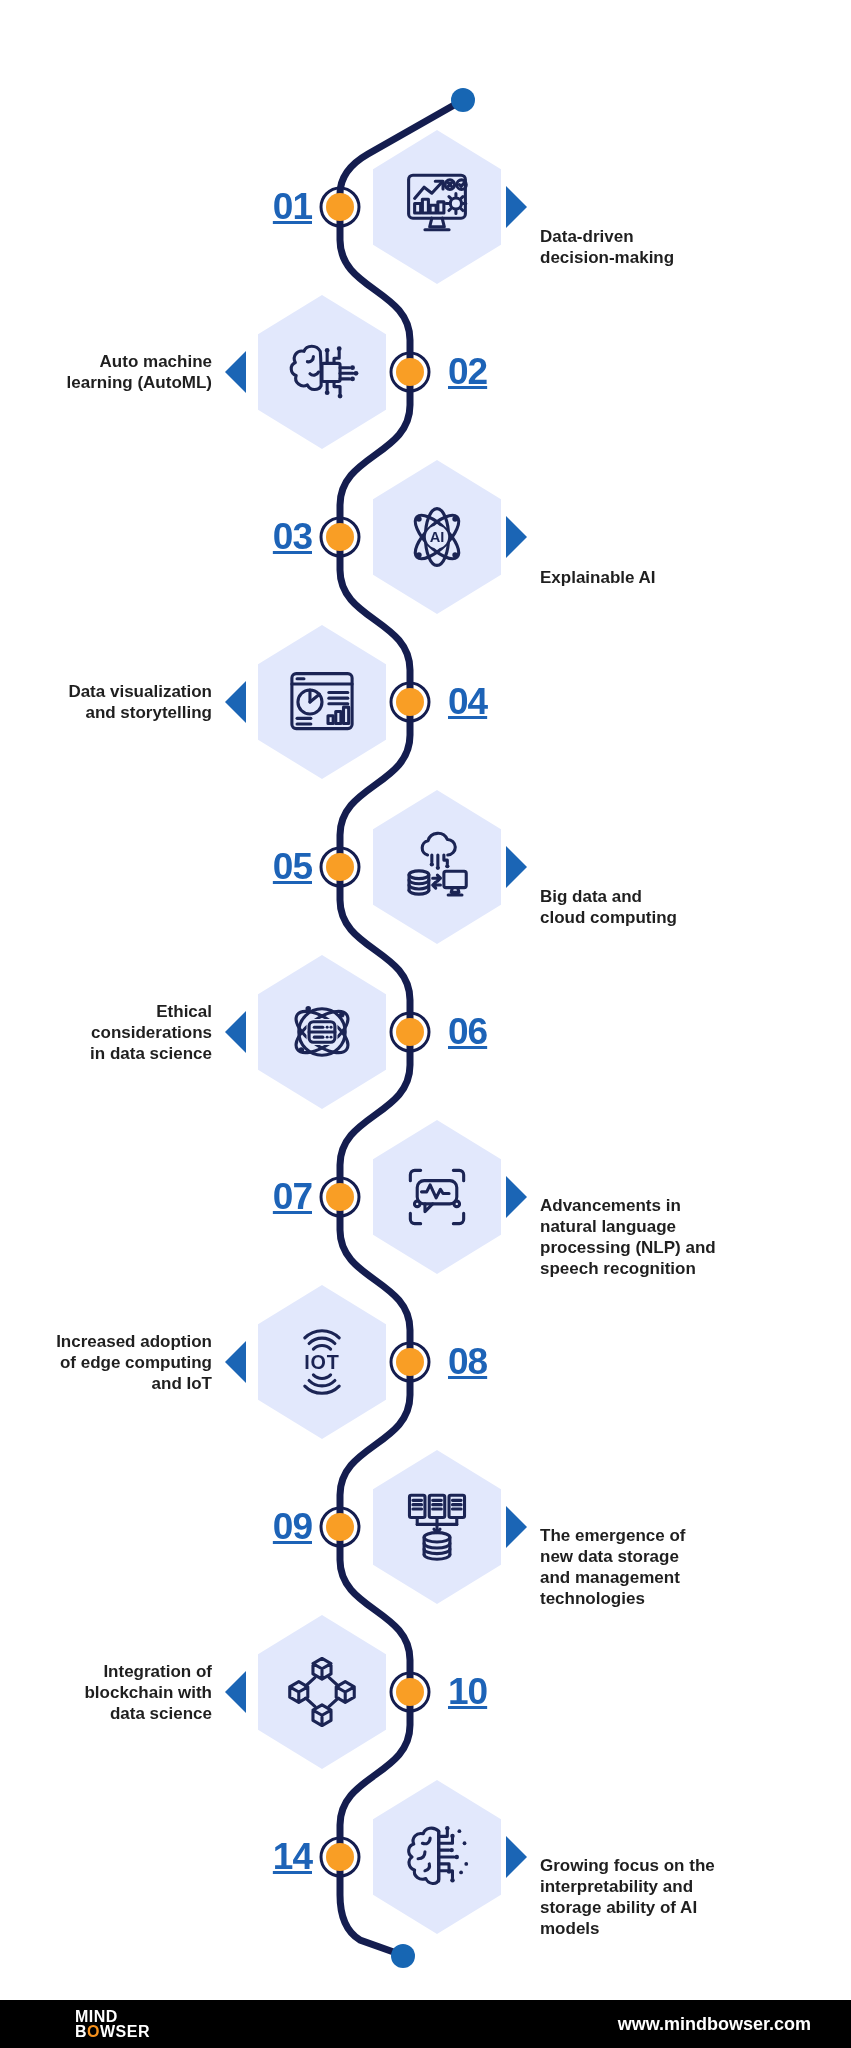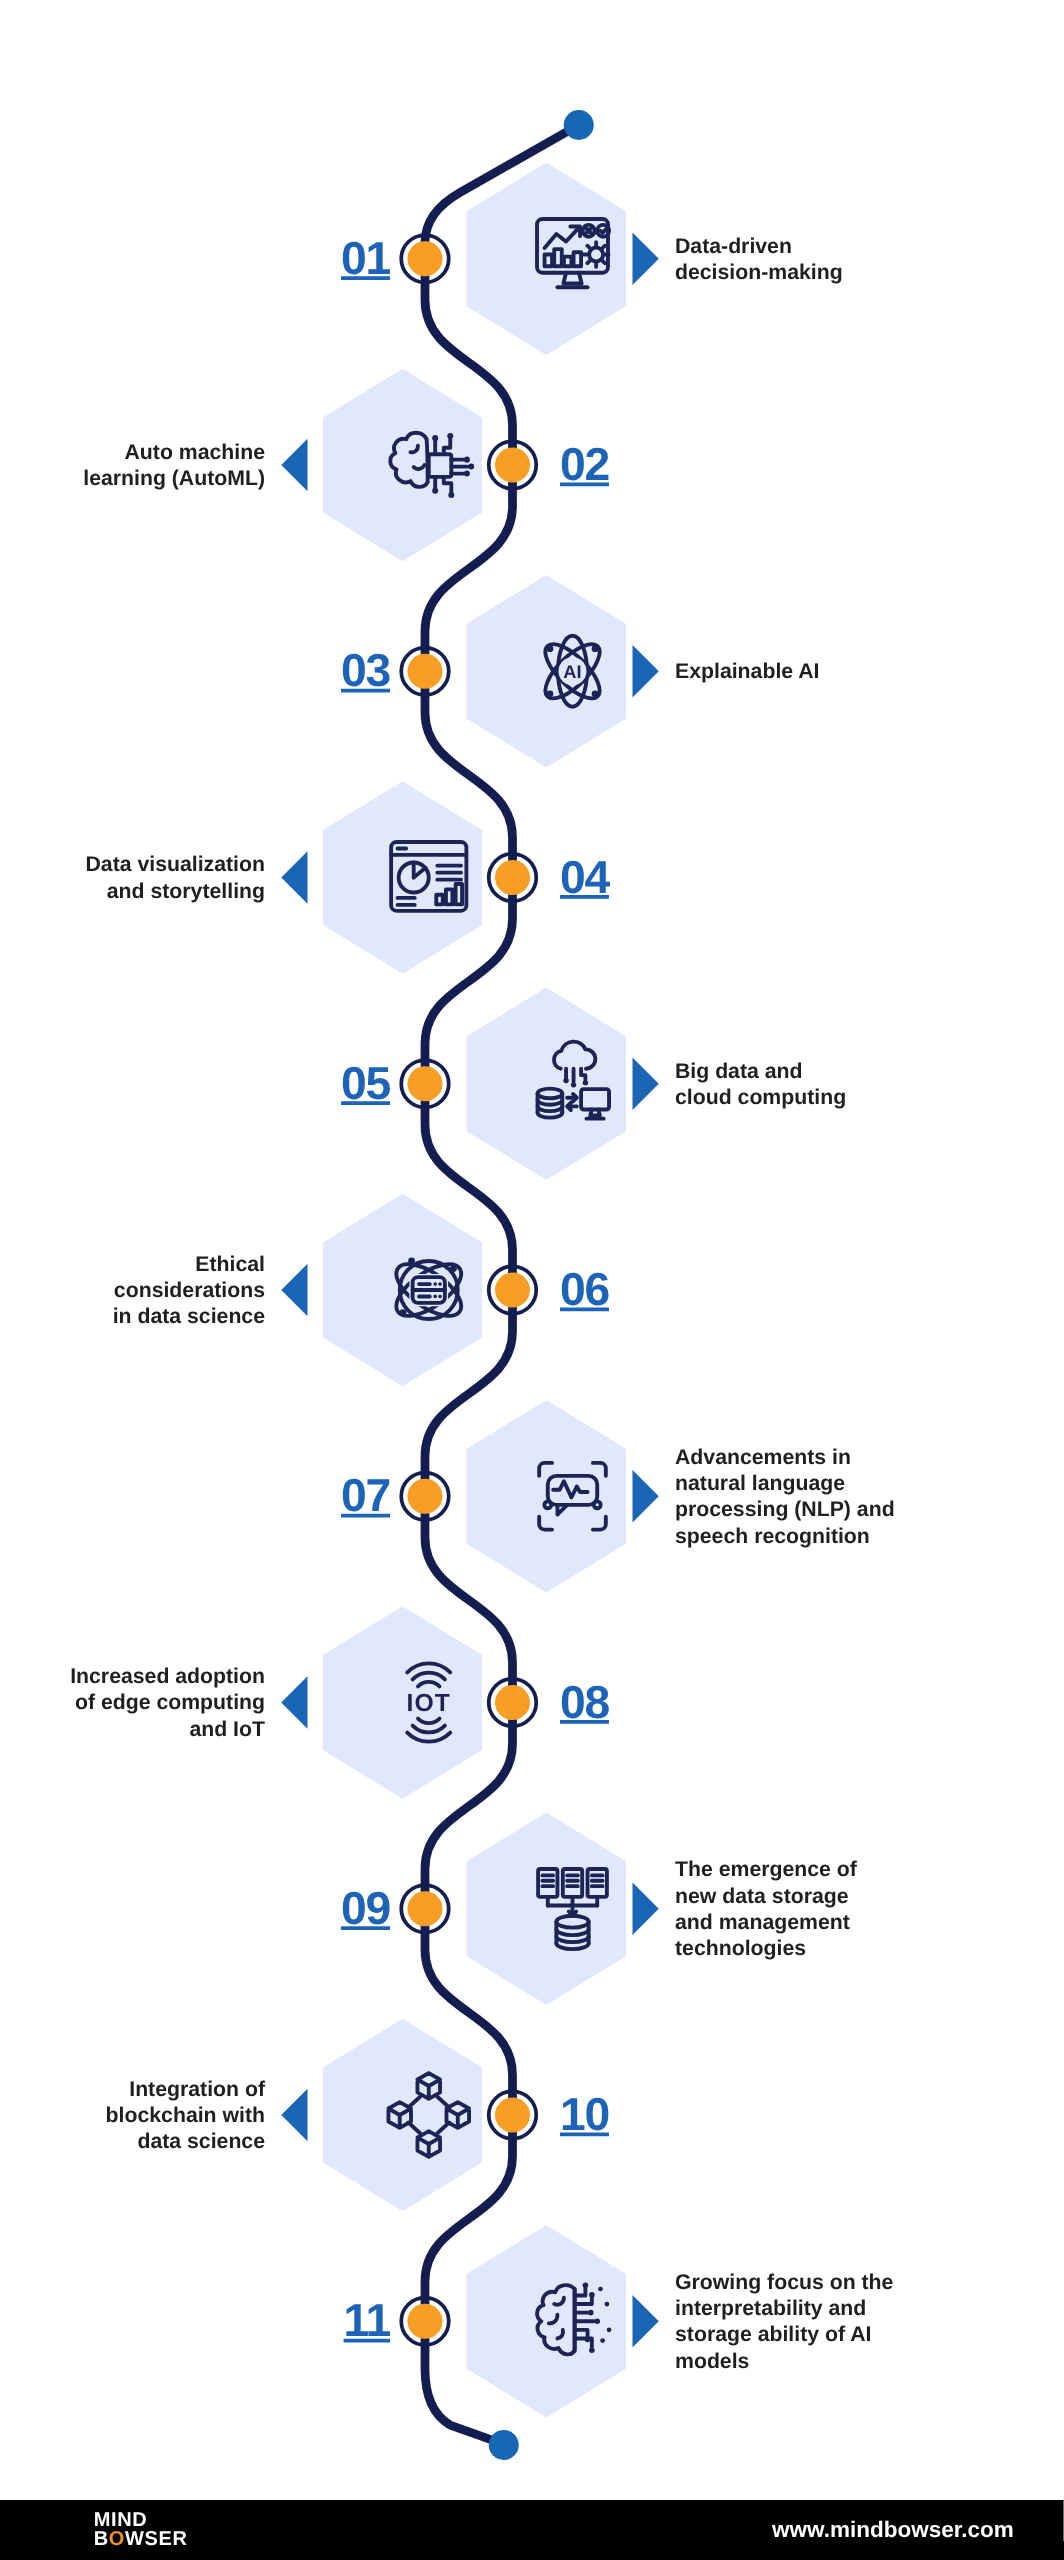--- a/index.html
+++ b/index.html
@@ -10,29 +10,29 @@
   .title{position:absolute;top:22px;left:0;width:851px;text-align:center;z-index:2;
          font-size:33px;font-weight:800;color:#181f4e;letter-spacing:-0.5px;}
   .title .year{color:#f89e1b;}
   .item{position:absolute;left:0;width:851px;height:0;z-index:1;}
   .item > *{position:absolute;top:0;transform:translateY(-50%);}
   .number{font-size:37px;font-weight:800;color:#1d63b7;letter-spacing:-1px;text-decoration:underline;}
   .item-right .number{left:226px;width:86px;text-align:right;}
   .item-left  .number{left:448px;width:90px;text-align:left;}
   .hex{width:128px;height:154px;background:#e2e8fc;
        clip-path:polygon(50% 0,100% 25.5%,100% 74.5%,50% 100%,0 74.5%,0 25.5%);
-       display:flex;align-items:center;justify-content:flex-end;}
+       display:flex;align-items:center;justify-content:center;}
   .item-right .hex{left:373px;}
   .item-left  .hex{left:258px;}
   .hex svg{width:86px;height:86px;}
   .arrow{width:0;height:0;border-top:21px solid transparent;border-bottom:21px solid transparent;}
   .item-right .arrow{left:506px;border-left:21px solid #1b65b5;}
   .item-left  .arrow{left:225px;border-right:21px solid #1b65b5;}
   .label{font-size:17px;font-weight:600;color:#1f1f1f;line-height:21px;white-space:pre-line;}
-  .item-right .label{left:540px;width:300px;text-align:left;}
+  .item-right .label{left:540px;width:300px;text-align:left;margin-top:40px;}
   .item-left  .label{right:639px;width:300px;text-align:right;}
   .footer{position:absolute;left:0;top:2000px;width:851px;height:48px;background:#000000;z-index:2;}
   .footer-logo{position:absolute;left:75px;top:50%;transform:translateY(-50%);
                color:#ffffff;font-weight:800;font-size:16px;line-height:0.95;letter-spacing:0.5px;}
   .footer-logo .logo-o{color:#f6921e;}
   .footer-email{position:absolute;left:0;right:0;top:50%;transform:translateY(-50%);
                 text-align:center;color:#ffffff;font-weight:700;font-size:17px;}
   .footer-site{position:absolute;right:40px;top:50%;transform:translateY(-50%);
                color:#ffffff;font-weight:700;font-size:18px;}
   .ic{stroke:#1b2454;fill:none;stroke-width:3.6;stroke-linecap:round;stroke-linejoin:round;}
@@ -337,21 +337,21 @@
         <path d="M42 33 L31 43 M58 33 L69 43 M31 57 L42 67 M69 57 L58 67"></path>
       </svg>
     </div>
     <div class="arrow"></div>
     <div class="label">Integration of
 blockchain with
 data science</div>
   </div>
 
   <div class="item item-right" style="top:1857px">
-    <div class="number">11</div>
+    <div class="number">14</div>
     <div class="hex">
       <svg class="ic" viewBox="0 0 100 100">
         <path d="M52 20 C46 14 36 16 34 23 C26 21 20 28 23 35 C16 37 15 46 21 50 C15 54 17 63 24 65 C22 72 30 78 37 75 C40 82 50 83 52 76 Z"></path>
         <path d="M52 20 V78"></path>
         <path d="M33 34 c5 2 9 -1 9 -6"></path>
           <path d="M28 52 c5 0 8 -3 8 -8"></path>
           <path d="M36 66 c4 -1 6 -4 5 -8"></path>
         <path d="M52 26 h10 v-7"></path>
           <circle class="dot" cx="62" cy="16.5" r="2.6"></circle>
         <path d="M52 34 h16 v-6"></path>

